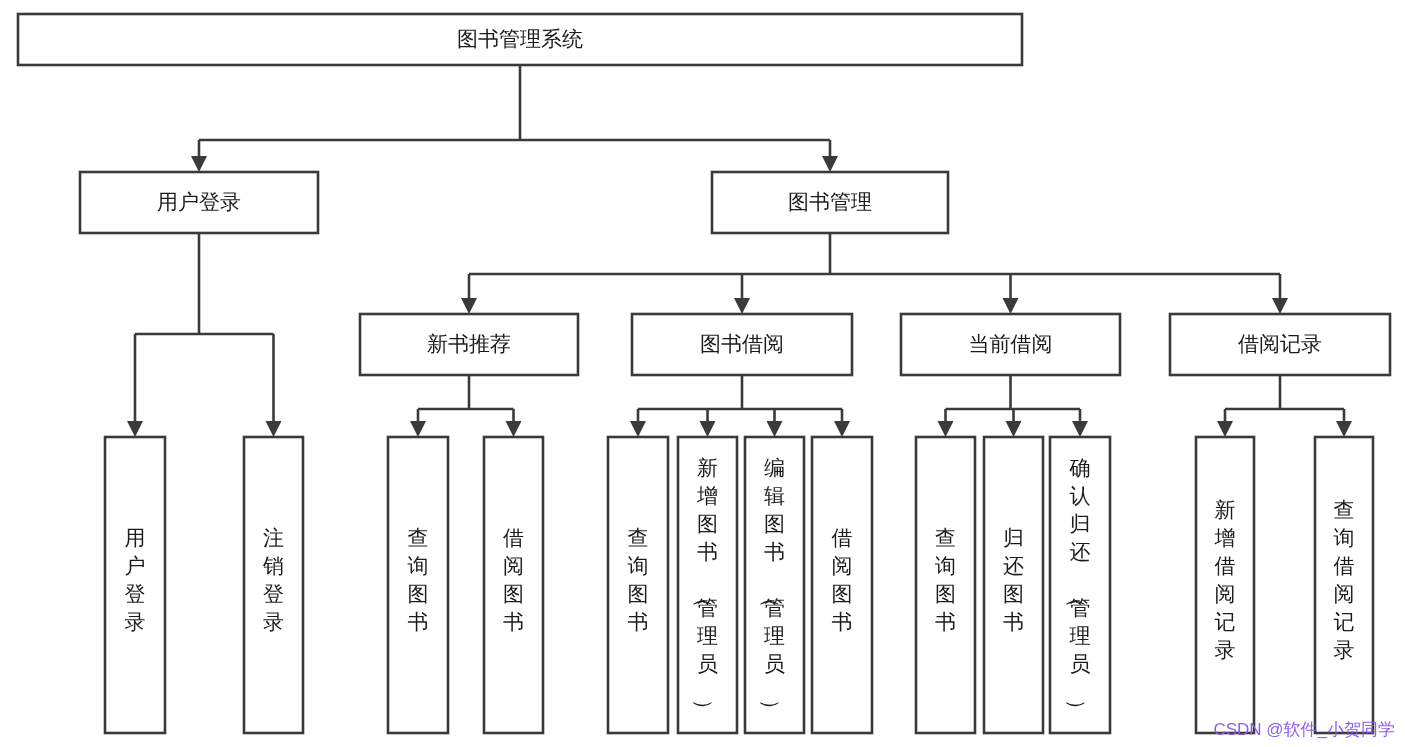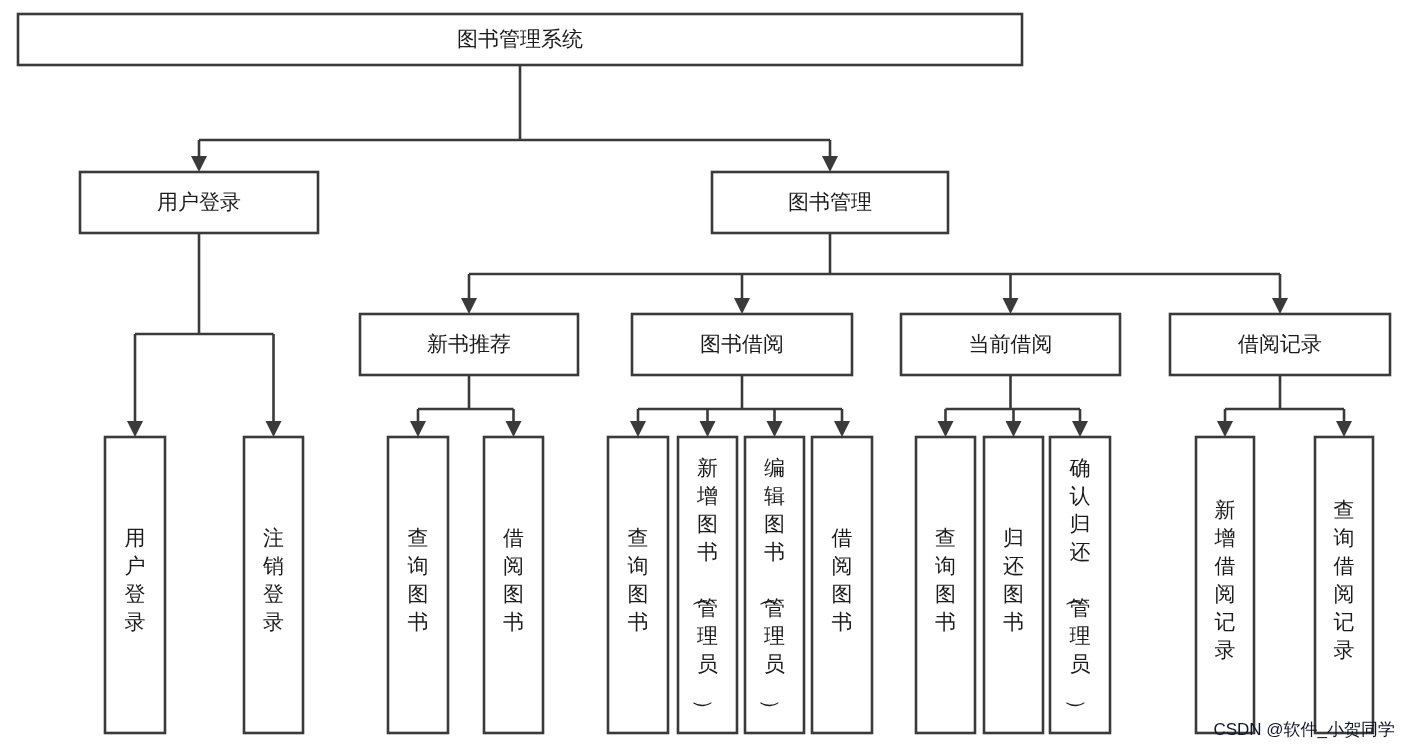--- a/index.html
+++ b/index.html
@@ -53,21 +53,21 @@
     font-size: 21px;
     fill: #1b1b1b;
     text-anchor: middle;
   }
   .watermark-text {
     position: absolute;
     right: 10px;
     bottom: 6px;
     font-family: "Liberation Sans", "DejaVu Sans", sans-serif;
     font-size: 17px;
-    color: #0f172a;
+    color: #8b5cf6;
     white-space: nowrap;
     user-select: none;
   }
 </style>
 </head>
 <body>
 
 <div id="diagram-root">
   <svg class="diagram-canvas" viewBox="0 0 1405 747">
     <g id="connectors-layer">

